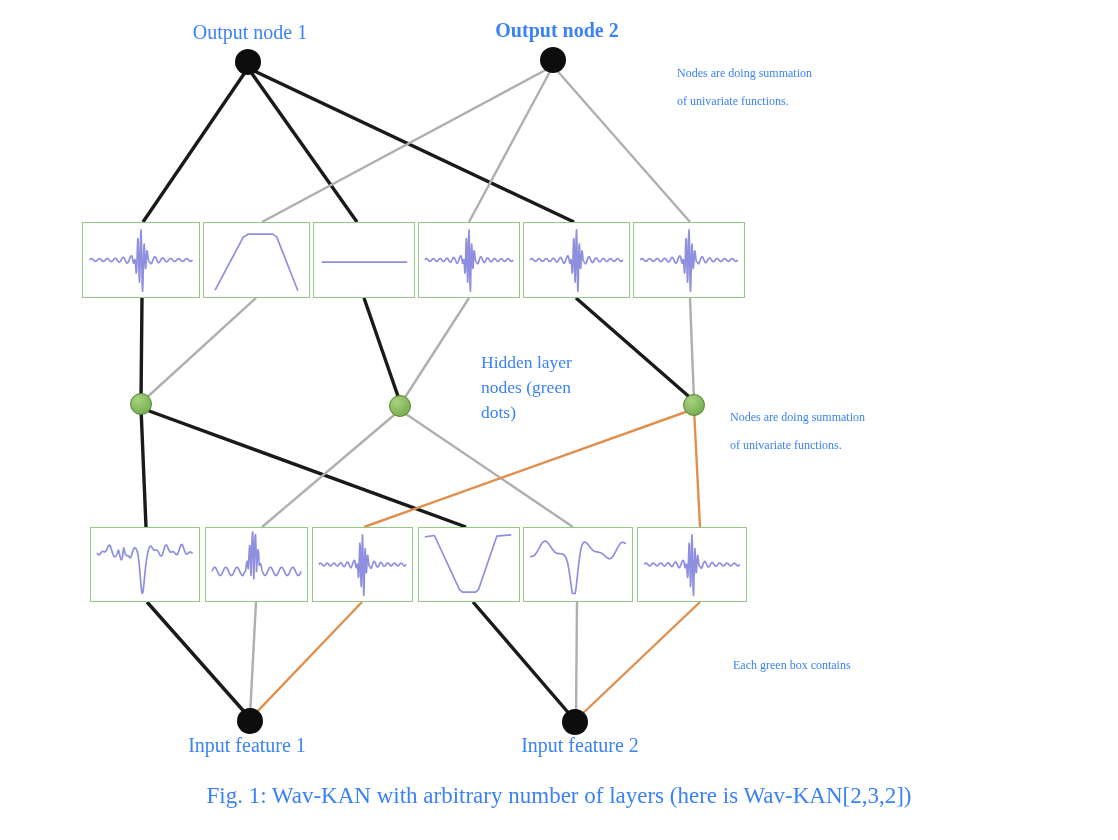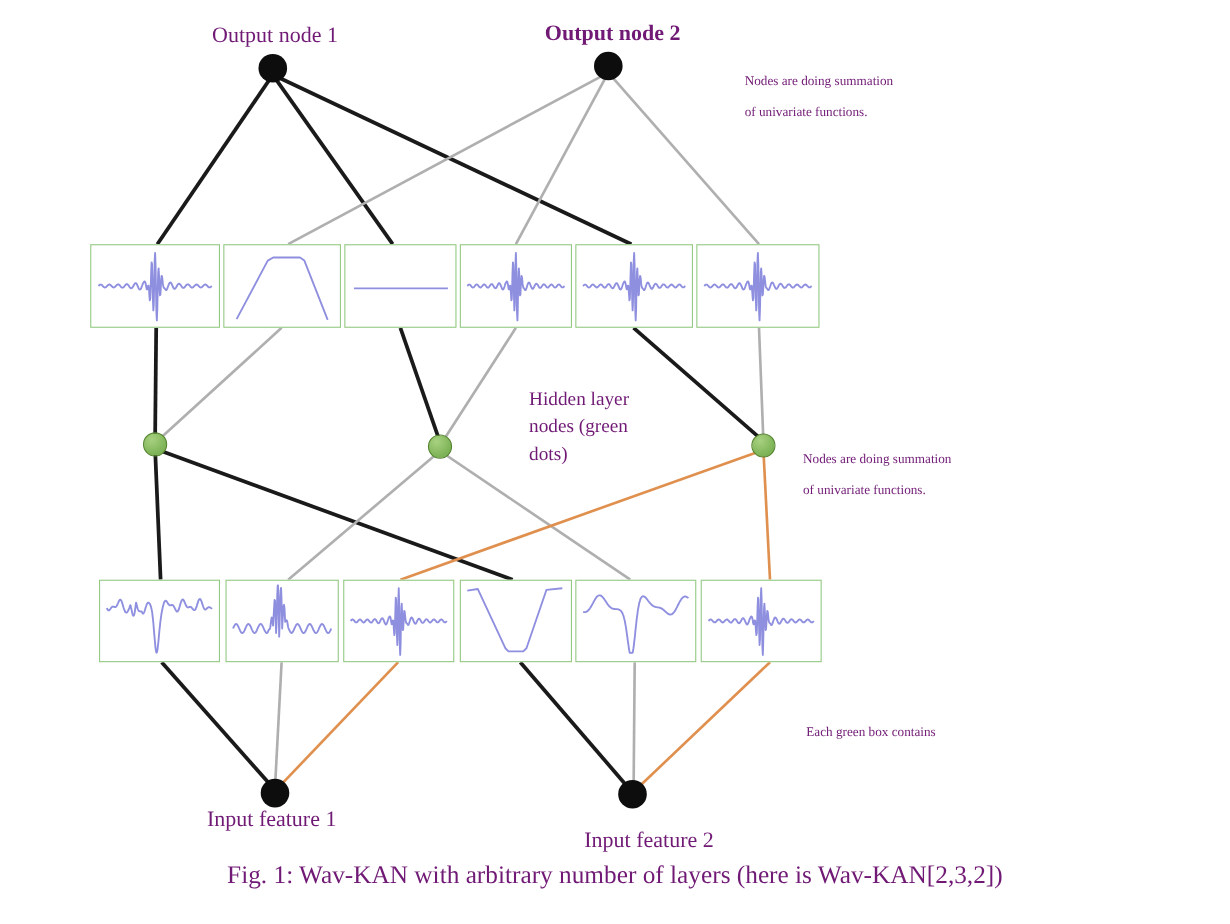--- a/index.html
+++ b/index.html
@@ -1,18 +1,18 @@
 <!DOCTYPE html>
 <html><head>
 <meta charset="utf-8">
 <style>
   html,body{margin:0;padding:0;background:#ffffff;}
   #figure-root{
     position:relative;width:1118px;height:840px;background:#ffffff;overflow:hidden;
-    font-family:"Liberation Serif","DejaVu Serif",serif;color:#701a75;
+    font-family:"Liberation Serif","DejaVu Serif",serif;color:#3b82f6;
   }
   #edges-svg{position:absolute;left:0;top:0;z-index:1;}
   .wbox{position:absolute;background:#ffffff;box-sizing:border-box;z-index:2;
         display:flex;align-items:center;justify-content:center;}
   .node{position:absolute;border-radius:50%;z-index:3;box-sizing:border-box;}
   .lbl{position:absolute;z-index:4;white-space:nowrap;}
   .node-label{font-size:20px;width:180px;text-align:center;}
   .ann{font-size:12px;line-height:28px;margin-top:32px;}
   .ann-hidden{font-size:17.5px;line-height:25px;}
   .caption{position:absolute;z-index:4;left:0;top:783px;width:1118px;
@@ -67,21 +67,21 @@
   <div class="lbl ann" style="left:730px;top:371px;">
     <div>Nodes are doing summation</div>
     <div>of univariate functions.</div>
   </div>
 
   <div class="lbl ann" style="left:733px;top:619px;">
     <div>Each green box contains</div>
   </div>
 
   <div class="lbl node-label" style="left:157px;top:734px;">Input feature 1</div>
-  <div class="lbl node-label" style="left:500px;top:734px;margin-top:19px;">Input feature 2</div>
+  <div class="lbl node-label" style="left:490px;top:734px;">Input feature 2</div>
 
   <div class="caption">Fig. 1: Wav-KAN with arbitrary number of layers (here is Wav-KAN[2,3,2])</div>
 
 <div class="wbox" style="left: 82px; top: 222px; width: 118px; height: 76px; border: 1.6px solid rgb(147, 201, 130);">
       <svg width="112" height="70">
         <polyline points="4.5,35.0 4.9,34.6 5.3,34.2 5.7,33.9 6.1,33.7 6.5,33.7 6.9,33.7 7.3,33.9 7.7,34.2 8.0,34.6 8.4,35.0 8.8,35.4 9.2,35.8 9.6,36.1 10.0,36.3 10.4,36.4 10.8,36.3 11.2,36.1 11.6,35.8 12.0,35.4 12.4,35.0 12.8,34.6 13.2,34.2 13.6,33.9 14.0,33.7 14.4,33.6 14.8,33.7 15.2,33.9 15.6,34.2 16.0,34.6 16.4,35.0 16.8,35.4 17.2,35.8 17.6,36.1 18.0,36.3 18.4,36.4 18.7,36.3 19.1,36.1 19.5,35.8 19.9,35.4 20.3,35.0 20.7,34.6 21.1,34.2 21.5,33.9 21.9,33.6 22.3,33.6 22.7,33.6 23.1,33.8 23.5,34.1 23.9,34.5 24.3,35.0 24.7,35.5 25.1,35.9 25.5,36.2 25.9,36.5 26.3,36.5 26.7,36.5 27.1,36.3 27.5,35.9 27.9,35.5 28.3,35.0 28.7,34.5 29.1,34.0 29.4,33.6 29.8,33.4 30.2,33.3 30.6,33.3 31.0,33.5 31.4,33.9 31.8,34.4 32.2,35.0 32.6,35.6 33.0,36.2 33.4,36.6 33.8,36.9 34.2,37.1 34.6,37.0 35.0,36.8 35.4,36.3 35.8,35.7 36.2,35.0 36.6,34.3 37.0,33.6 37.4,33.0 37.8,32.6 38.2,32.4 38.6,32.5 39.0,32.8 39.4,33.4 39.8,34.1 40.1,35.0 40.5,35.9 40.9,36.8 41.3,37.5 41.7,38.0 42.1,38.2 42.5,38.1 42.9,37.7 43.3,37.0 43.7,36.0 44.1,35.0 44.5,33.9 44.9,32.9 45.3,32.1 45.7,31.5 46.1,31.0 46.5,30.8 46.9,31.2 47.3,32.4 47.7,34.3 48.1,36.6 48.5,38.1 48.9,38.1 49.3,36.5 49.7,34.6 50.1,34.6 50.5,38.1 50.8,43.8 51.2,48.1 51.6,46.3 52.0,36.7 52.4,23.1 52.8,13.5 53.2,15.1 53.6,28.8 54.0,46.9 54.4,57.2 54.8,51.8 55.2,32.9 55.6,12.6 56.0,4.9 56.4,15.6 56.8,38.5 57.2,59.5 57.6,66.3 58.0,56.4 58.4,37.8 58.8,22.7 59.2,19.0 59.6,26.0 60.0,36.7 60.4,43.5 60.8,42.7 61.2,36.5 61.5,29.5 61.9,25.8 62.3,26.3 62.7,29.5 63.1,33.1 63.5,35.5 63.9,36.6 64.3,36.9 64.7,37.2 65.1,37.7 65.5,38.3 65.9,38.7 66.3,38.7 66.7,38.2 67.1,37.2 67.5,36.1 67.9,35.0 68.3,33.9 68.7,33.0 69.1,32.3 69.5,31.9 69.9,31.8 70.3,32.0 70.7,32.5 71.1,33.2 71.5,34.1 71.9,35.0 72.2,35.9 72.6,36.6 73.0,37.2 73.4,37.5 73.8,37.6 74.2,37.4 74.6,37.0 75.0,36.4 75.4,35.7 75.8,35.0 76.2,34.3 76.6,33.7 77.0,33.2 77.4,33.0 77.8,32.9 78.2,33.1 78.6,33.4 79.0,33.8 79.4,34.4 79.8,35.0 80.2,35.6 80.6,36.1 81.0,36.5 81.4,36.7 81.8,36.7 82.2,36.6 82.6,36.4 82.9,36.0 83.3,35.5 83.7,35.0 84.1,34.5 84.5,34.1 84.9,33.7 85.3,33.5 85.7,33.5 86.1,33.5 86.5,33.8 86.9,34.1 87.3,34.5 87.7,35.0 88.1,35.5 88.5,35.9 88.9,36.2 89.3,36.4 89.7,36.4 90.1,36.4 90.5,36.1 90.9,35.8 91.3,35.4 91.7,35.0 92.1,34.6 92.5,34.2 92.9,33.9 93.3,33.7 93.6,33.6 94.0,33.7 94.4,33.9 94.8,34.2 95.2,34.6 95.6,35.0 96.0,35.4 96.4,35.8 96.8,36.1 97.2,36.3 97.6,36.4 98.0,36.3 98.4,36.1 98.8,35.8 99.2,35.4 99.6,35.0 100.0,34.6 100.4,34.2 100.8,33.9 101.2,33.7 101.6,33.6 102.0,33.7 102.4,33.9 102.8,34.2 103.2,34.6 103.6,35.0 104.0,35.4 104.3,35.8 104.7,36.1 105.1,36.3 105.5,36.3 105.9,36.3 106.3,36.1 106.7,35.8 107.1,35.4 107.5,35.0" fill="none" stroke="#8585dd" stroke-width="1.7" stroke-linejoin="round" opacity="0.92"></polyline>
       </svg>
     </div>
     <div class="wbox" style="left: 203px; top: 222px; width: 107px; height: 76px; border: 1.6px solid rgb(147, 201, 130);">
       <svg width="101" height="70">

